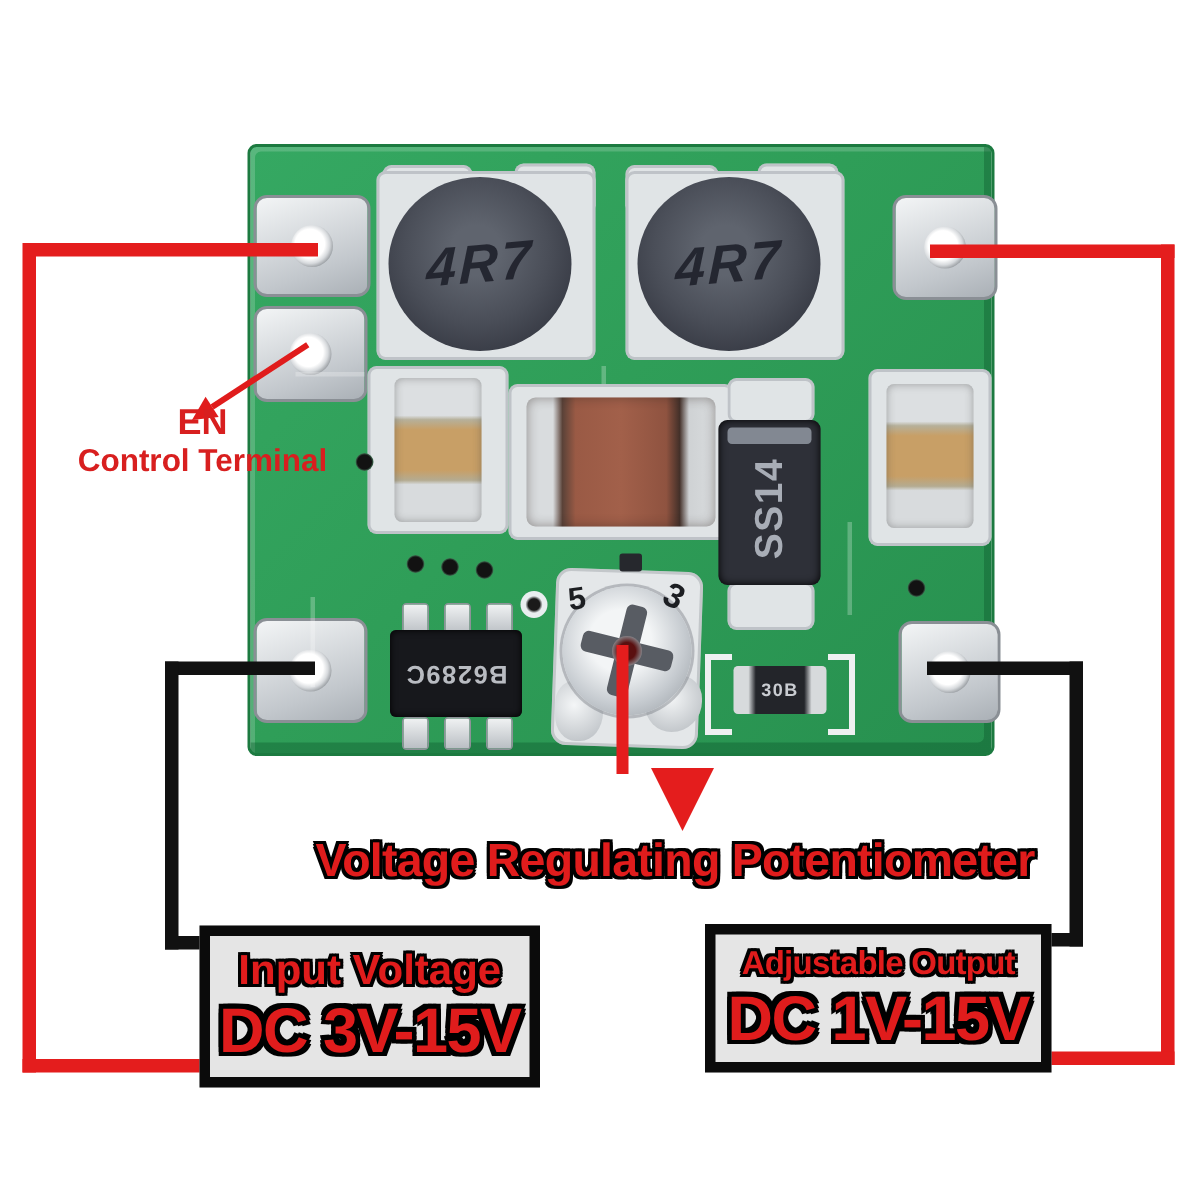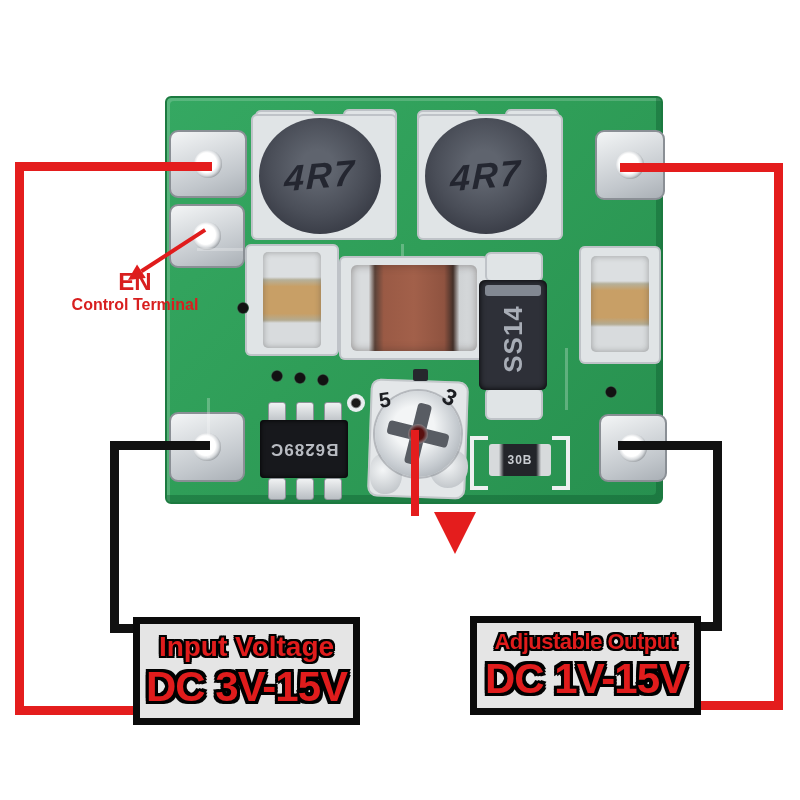--- a/index.html
+++ b/index.html
@@ -152,29 +152,30 @@
     <div style="position:absolute;left:303px;top:338px;width:14px;height:46px;border:4px solid #eef0f1;border-right:none;"></div>
     <div style="position:absolute;left:385px;top:338px;width:14px;height:46px;border:4px solid #eef0f1;border-left:none;"></div>
     <div style="position:absolute;left:322px;top:346px;width:62px;height:32px;border-radius:3px;
          background:linear-gradient(90deg,#d7dadc 0%,#d7dadc 16%,#23252a 24%,#23252a 76%,#d7dadc 84%,#d7dadc 100%);display:flex;align-items:center;justify-content:center;">
       <span style="color:#c9ccd1;font-size:12px;font-weight:700;letter-spacing:1px;">30B</span>
     </div>
   </div>
 
   <div class="abs" style="left:10px;top:268px;width:170px;text-align:center;z-index:15;line-height:1.15;">
     <div class="redtxt" style="font-size:24px;">EN</div>
-    <div class="redtxt" style="font-size:16px;">Control Terminal</div>
+    <div class="redtxt" style="font-size:21px;">Control Terminal</div>
   </div>
   <div class="arrowwrap" style="left:128px;top:272px;width:92px;transform:rotate(-33deg);transform-origin:left center;">
     <div style="width:0;height:0;border-top:8px solid transparent;border-bottom:8px solid transparent;border-right:16px solid #e01c1c;"></div>
     <div style="flex:1;height:4px;background:#e01c1c;"></div>
   </div>
 
   <div class="wire-red" style="left:411px;top:430px;width:8px;height:86px;z-index:15;"></div>
   <div class="abs" style="left:394px;top:512px;width:0;height:0;border-left:21px solid transparent;border-right:21px solid transparent;border-top:42px solid #e41d1d;z-index:15;"></div>
+  <div class="abs outline2" style="left:110px;top:556px;width:600px;text-align:center;font-size:31px;letter-spacing:-0.5px;z-index:20;">Voltage Regulating Potentiometer</div>
 
   <div class="boxlabel" style="left:133px;top:617px;width:213px;height:94px;">
     <div class="outline2" style="font-size:28px;">Input Voltage</div>
     <div class="outline3" style="font-size:42px;letter-spacing:-1px;">DC 3V-15V</div>
   </div>
 
   <div class="boxlabel" style="left:470px;top:616px;width:217px;height:85px;">
     <div class="outline2" style="font-size:22px;letter-spacing:-0.5px;">Adjustable Output</div>
     <div class="outline3" style="font-size:42px;letter-spacing:-1px;">DC 1V-15V</div>
   </div>

